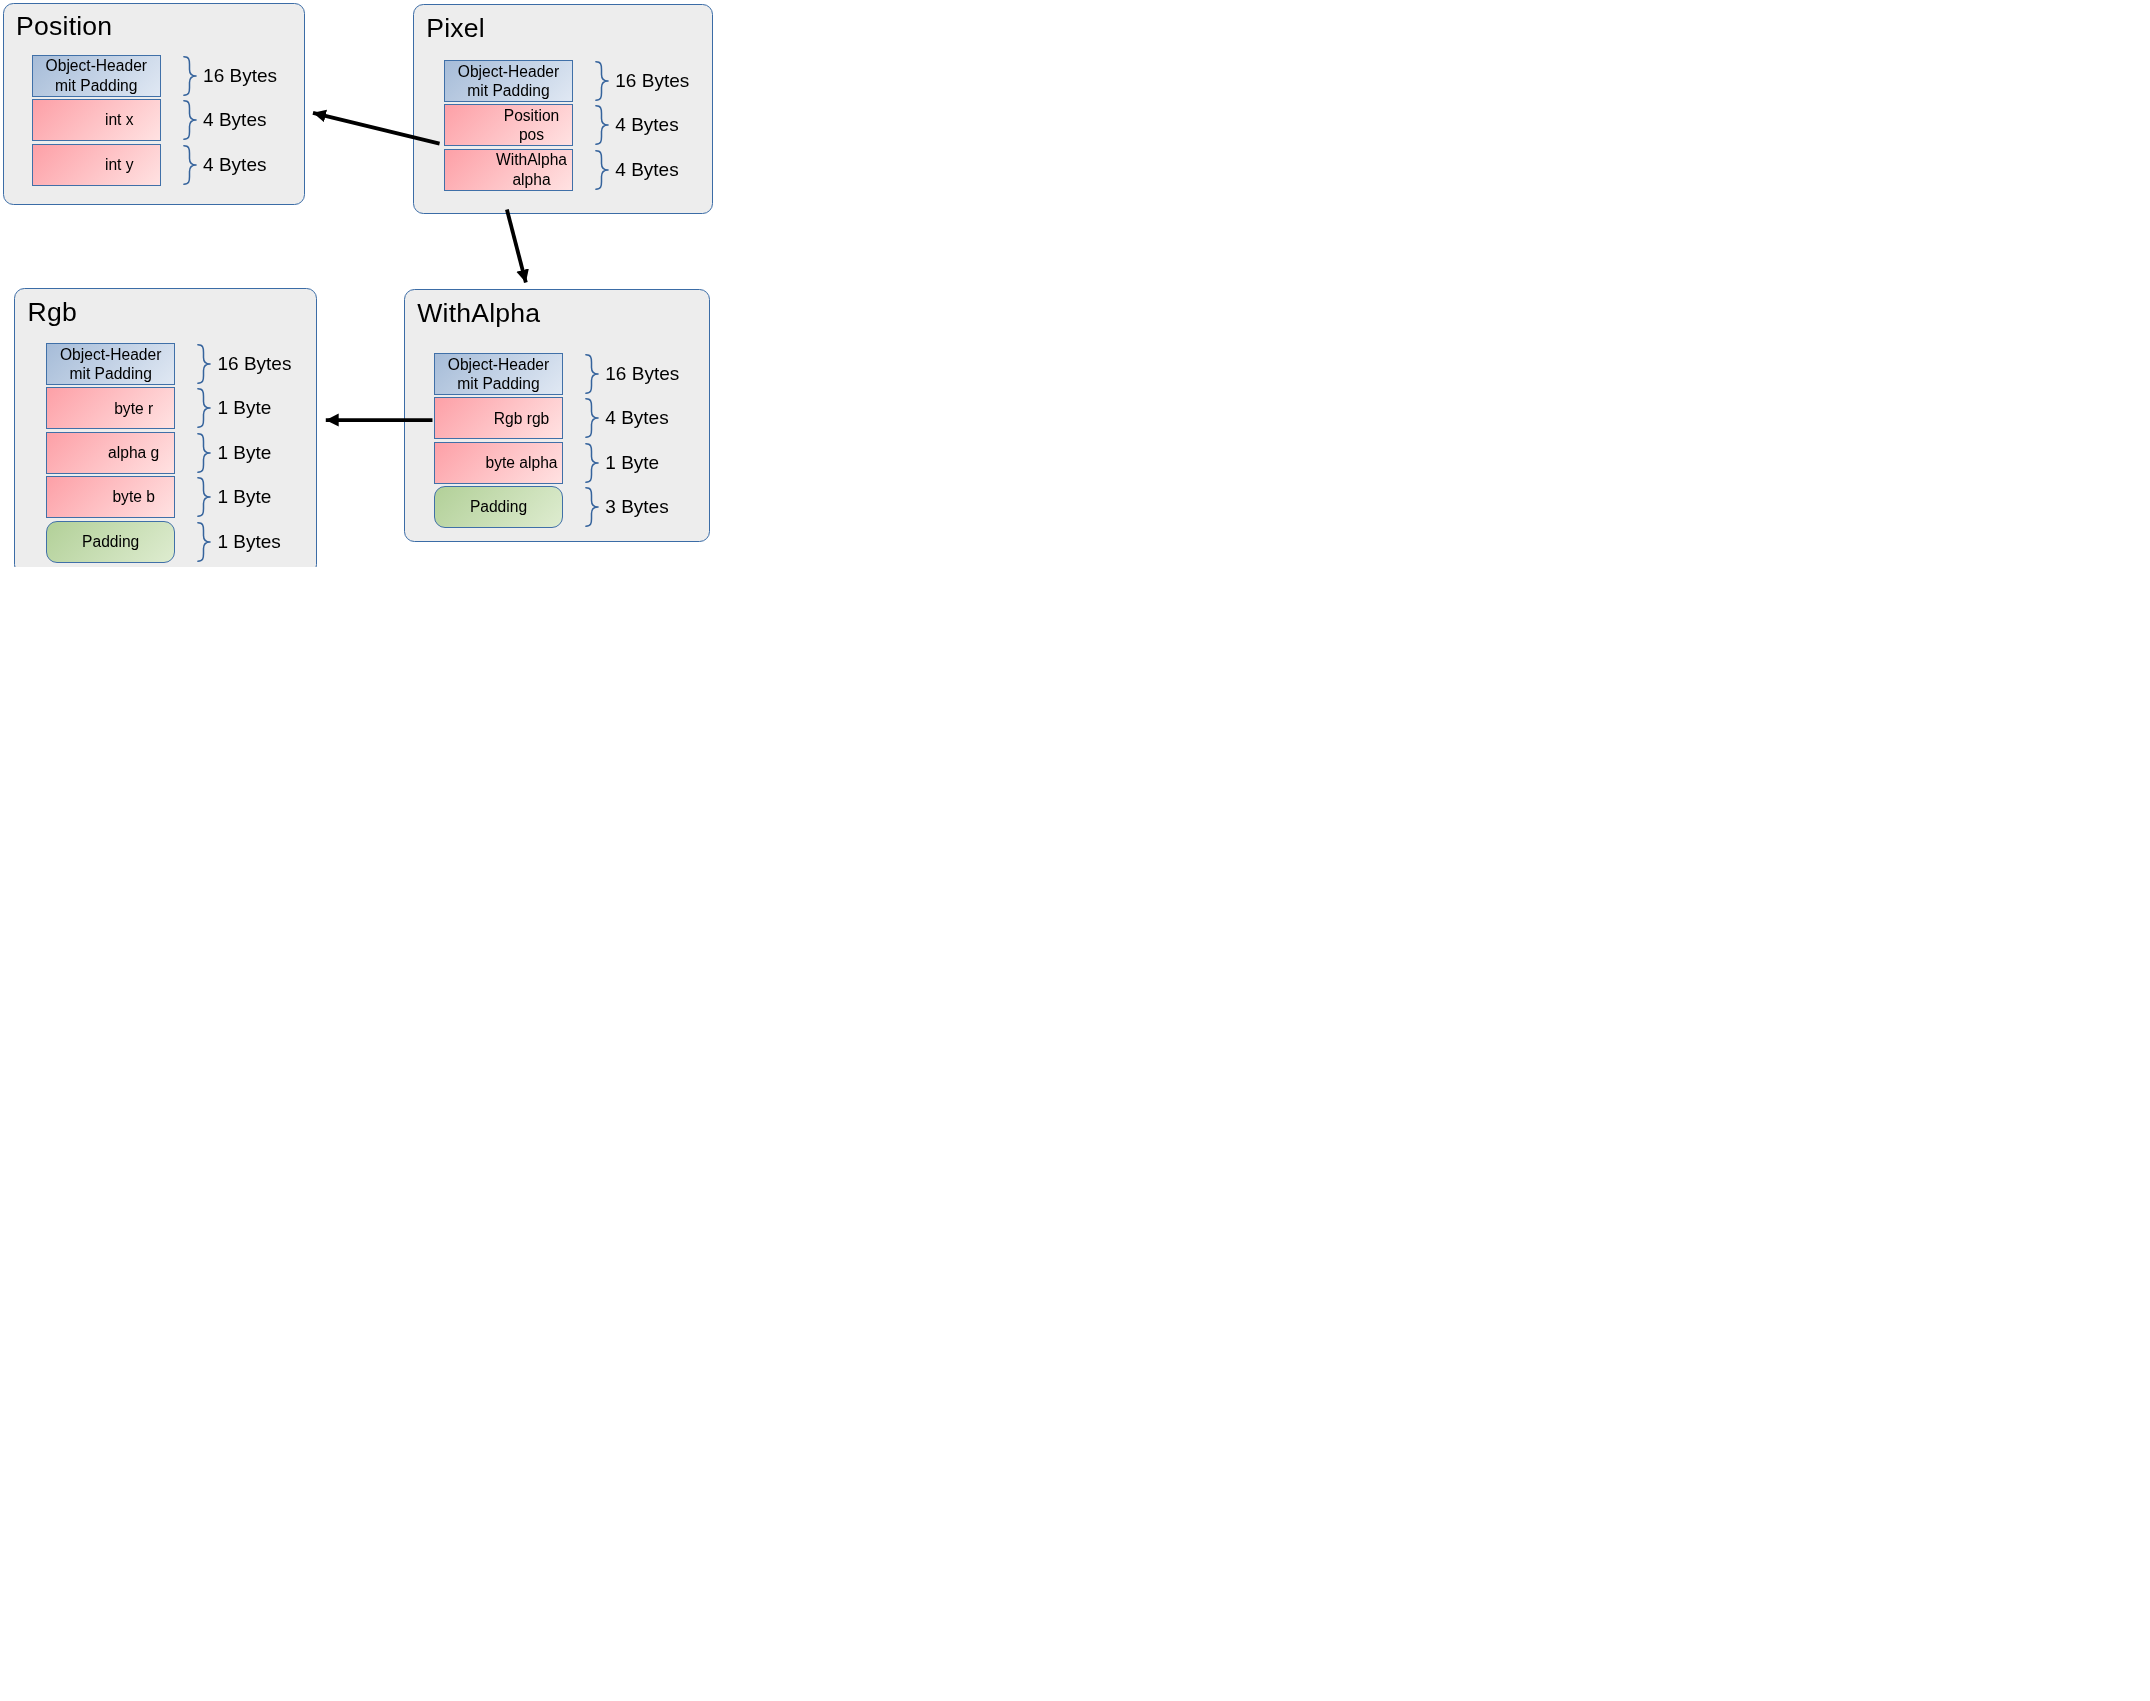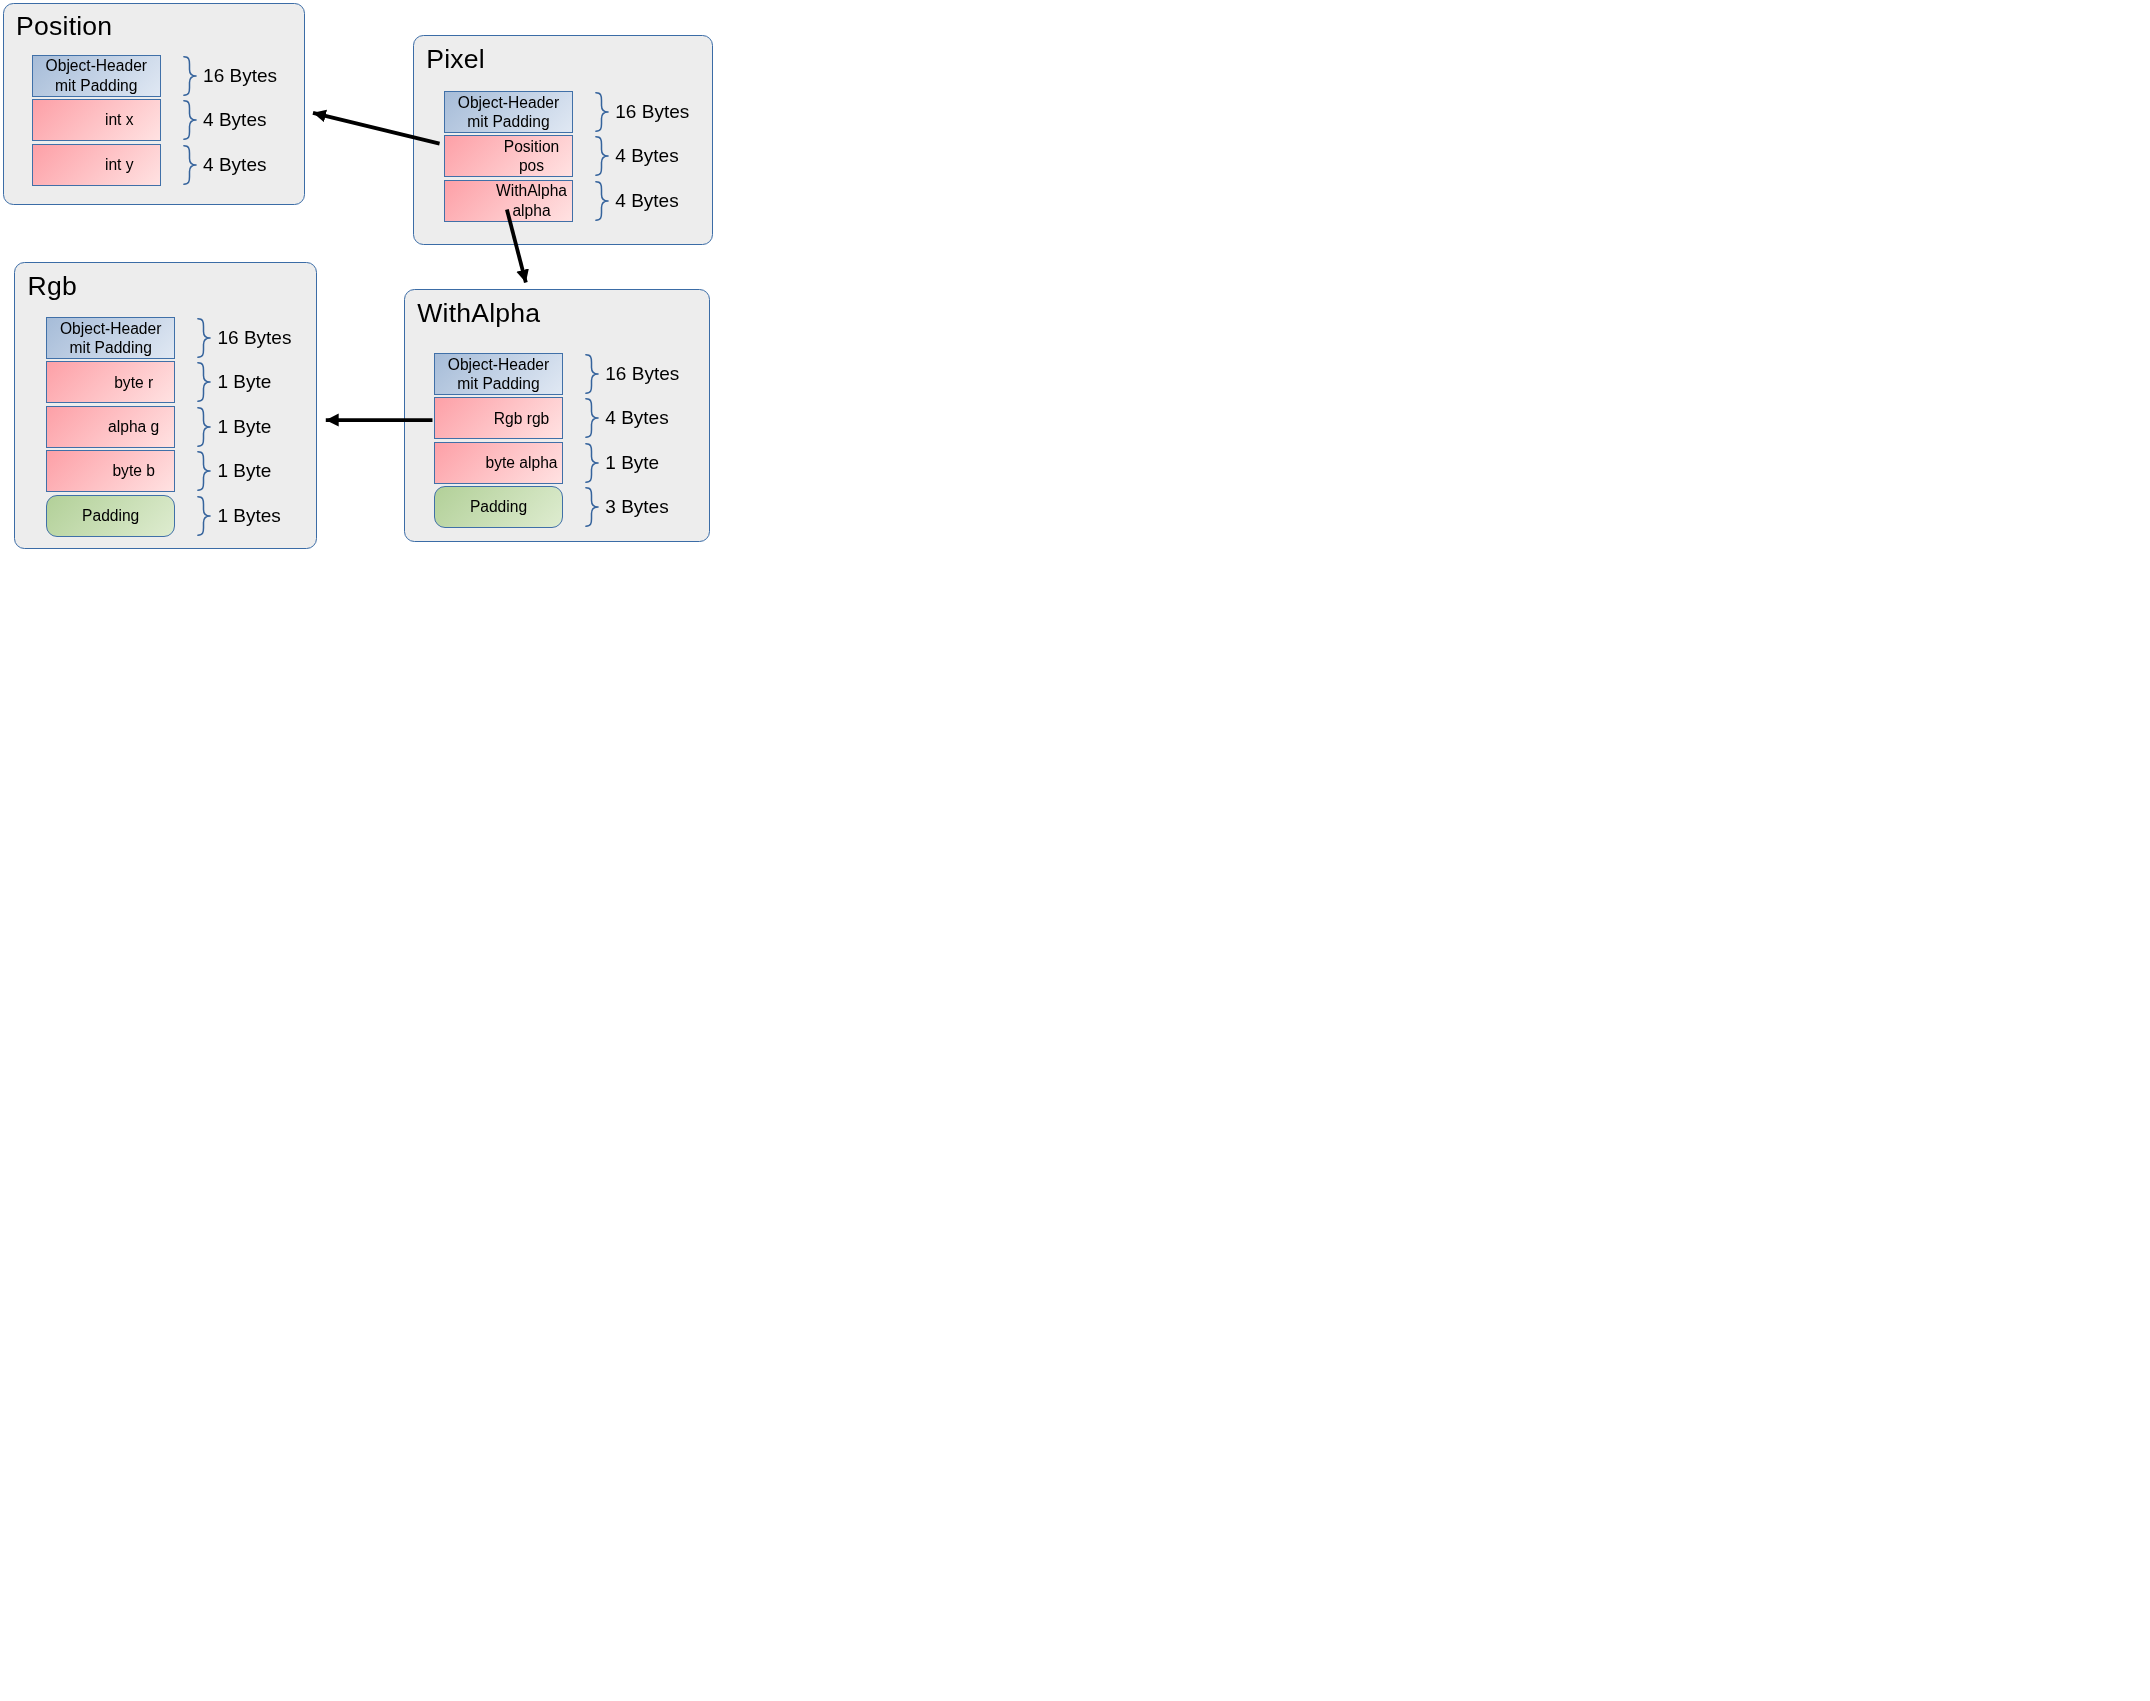--- a/index.html
+++ b/index.html
@@ -1,21 +1,21 @@
 <!DOCTYPE html>
 <html style="font-size:7.6px"><head>
 <meta charset="utf-8">
 <style>
   html,body{margin:0;padding:0;background:#ffffff;}
   .stage{position:relative;width:717px;height:567px;background:#ffffff;
          font-family:"Liberation Sans", sans-serif;color:#000;overflow:hidden;text-decoration:underline;}
   .panel{position:absolute;background:#ededed;border:1.9px solid #3b6ca6;border-radius:10.4px;box-sizing:border-box;}
   .panel-position{left:2.8px;top:2.8px;width:302px;height:202px;}
-  .panel-pixel{left:413px;top:35px;width:300px;height:210px;}
-  .panel-rgb{left:14.2px;top:262px;width:303px;height:287px;}
+  .panel-pixel{left:413px;top:4px;width:300px;height:210px;}
+  .panel-rgb{left:14.2px;top:288px;width:303px;height:287px;}
   .panel-withalpha{left:404px;top:289px;width:306px;height:253px;}
   .panel-title{position:absolute;top:7.6px;left:12.3px;font-size:26.6px;letter-spacing:0.2px;}
   .rows{position:absolute;}
   .panel-position .rows{left:28px;top:51px;}
   .panel-pixel .rows{left:30px;top:55px;}
   .panel-rgb .rows{left:31px;top:54px;}
   .panel-withalpha .rows{left:29px;top:63px;}
   .rowline{display:flex;align-items:center;margin-bottom:2.4px;height:42px;}
   .rowbox{width:129px;height:42px;box-sizing:border-box;border:0.9px solid #4070a8;
           display:flex;flex-direction:column;justify-content:center;align-items:center;

